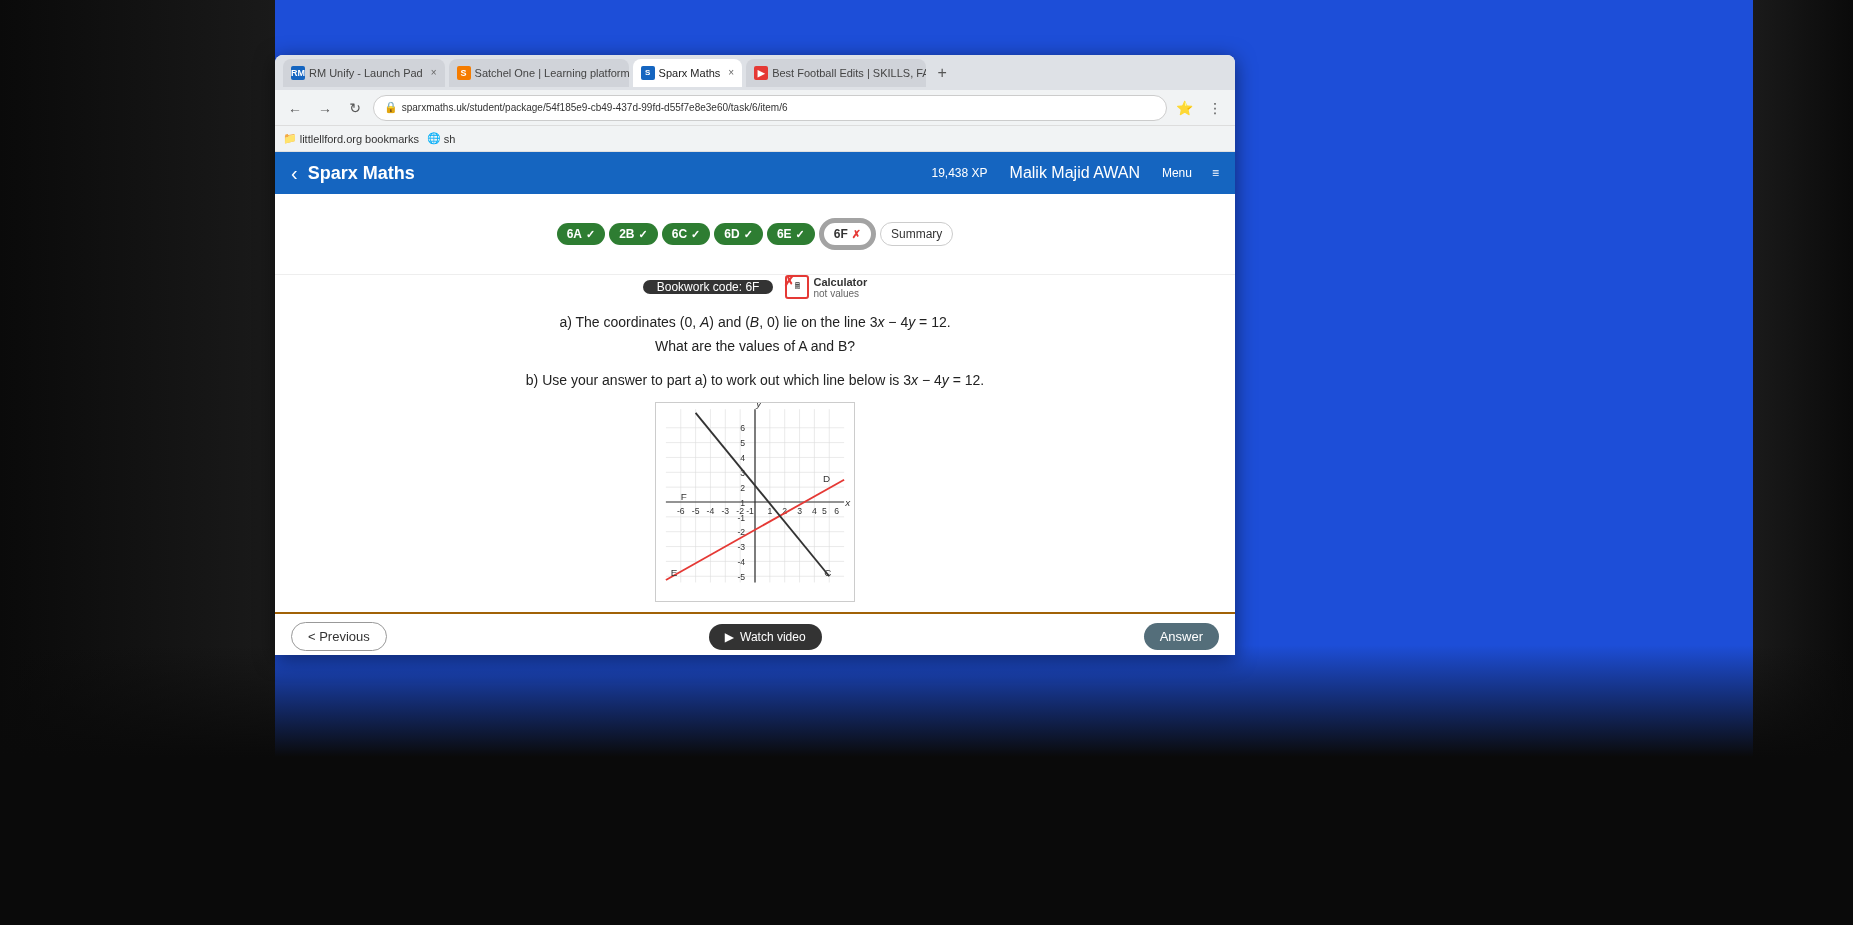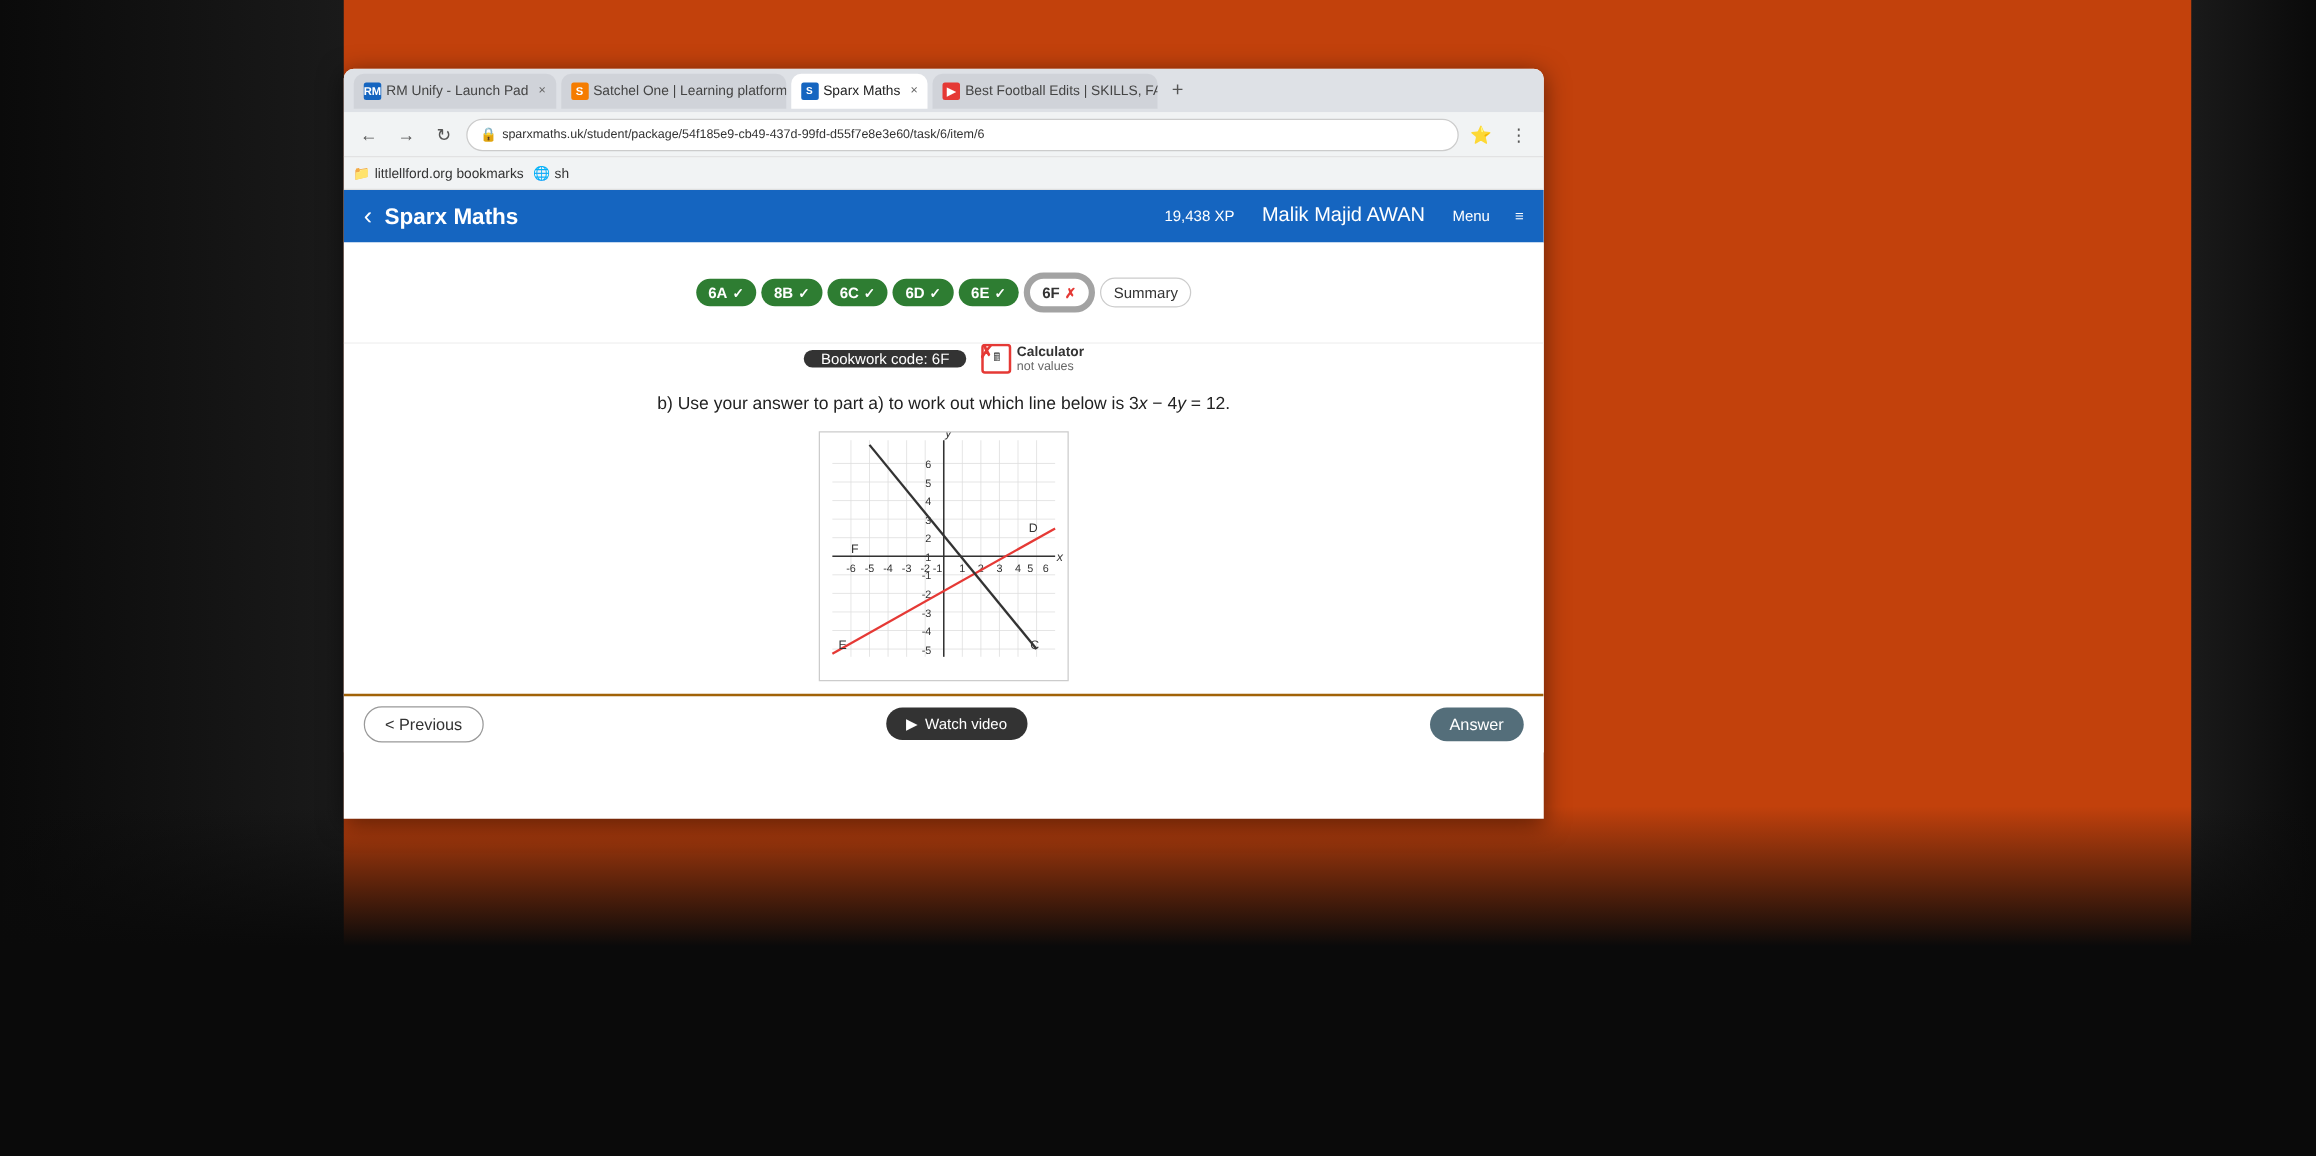--- a/index.html
+++ b/index.html
@@ -8,21 +8,21 @@
       width: 1853px;
       height: 925px;
       overflow: hidden;
       font-family: Arial, sans-serif;
     }
 
     .screen {
       position: relative;
       width: 100%;
       height: 100%;
-      background: #c2410c;
+      background: #1d4ed8;
     }
 
     
     .left-shadow {
       position: absolute;
       left: 0; top: 0;
       width: 275px; height: 100%;
       background: linear-gradient(to right, #0a0a0a, #1a1a1a);
       z-index: 1;
     }
@@ -434,21 +434,21 @@
     </div>
 
     <div class="task-tabs">
 
       <div class="task-tab complete">
         <span>6A</span>
         <span class="check-icon">✓</span>
       </div>
 
       <div class="task-tab complete">
-        <span>8B</span>
+        <span>2B</span>
         <span class="check-icon">✓</span>
       </div>
 
       <div class="task-tab complete">
         <span>6C</span>
         <span class="check-icon">✓</span>
       </div>
 
       <div class="task-tab complete">
         <span>6D</span>
@@ -481,20 +481,26 @@
             <span style="font-size:9px;">🖩</span>
             <span style="position:absolute;top:-4px;left:-4px;color:#e53935;font-size:14px;font-weight:bold;">✗</span>
           </div>
           <div>
             <div style="font-size:11px;font-weight:bold;">Calculator</div>
             <div style="font-size:10px;color:#666;">not values</div>
           </div>
         </div>
       </div>
 
+      <div class="question-text">
+        <p>
+          a) The coordinates (0, <em>A</em>) and (<em>B</em>, 0) lie on the line 3<em>x</em> − 4<em>y</em> = 12.
+        </p>
+        <p>What are the values of A and B?</p>
+      </div>
 
       <div class="question-text">
         <p>
           b) Use your answer to part a) to work out which line below is 3<em>x</em> − 4<em>y</em> = 12.
         </p>
       </div>
 
       <div class="graph-container">
         <svg width="200" height="200" class="graph-svg" viewBox="-80 -80 160 160">
 

